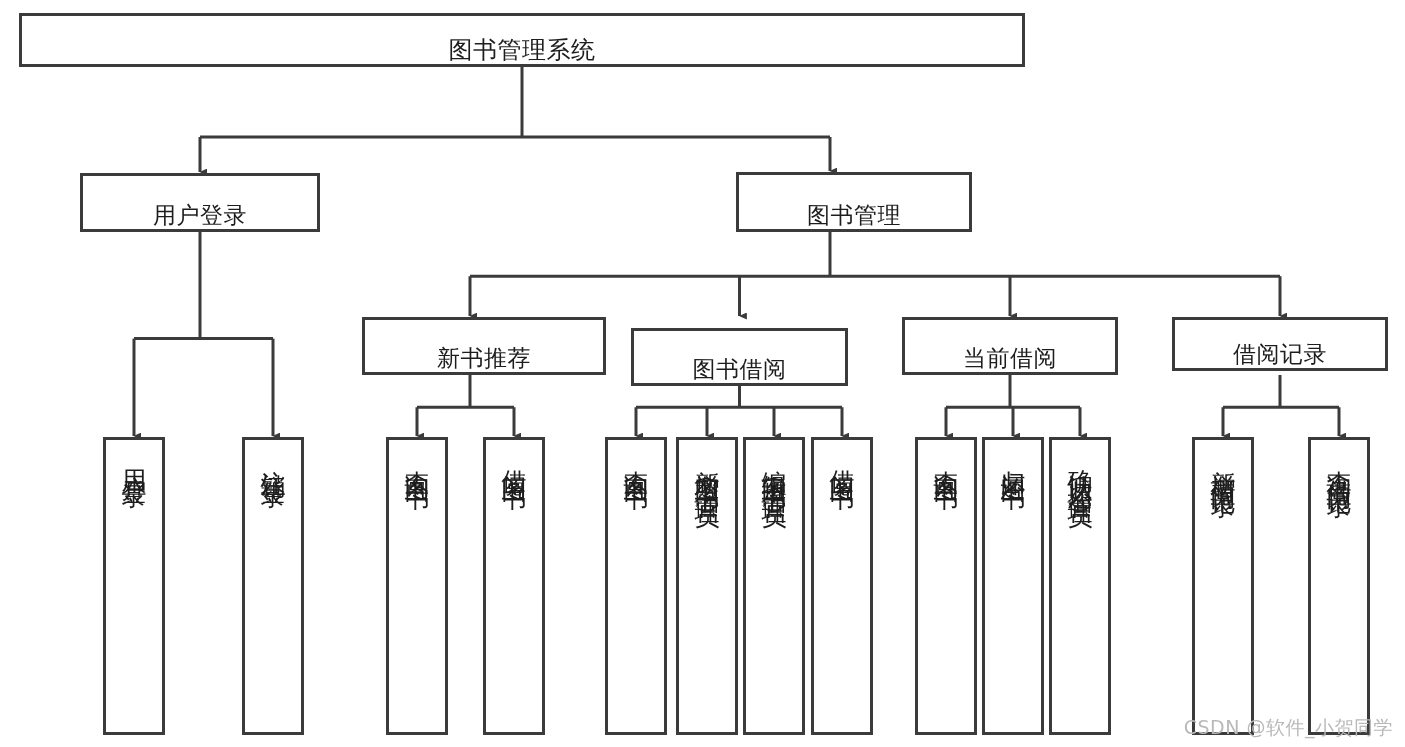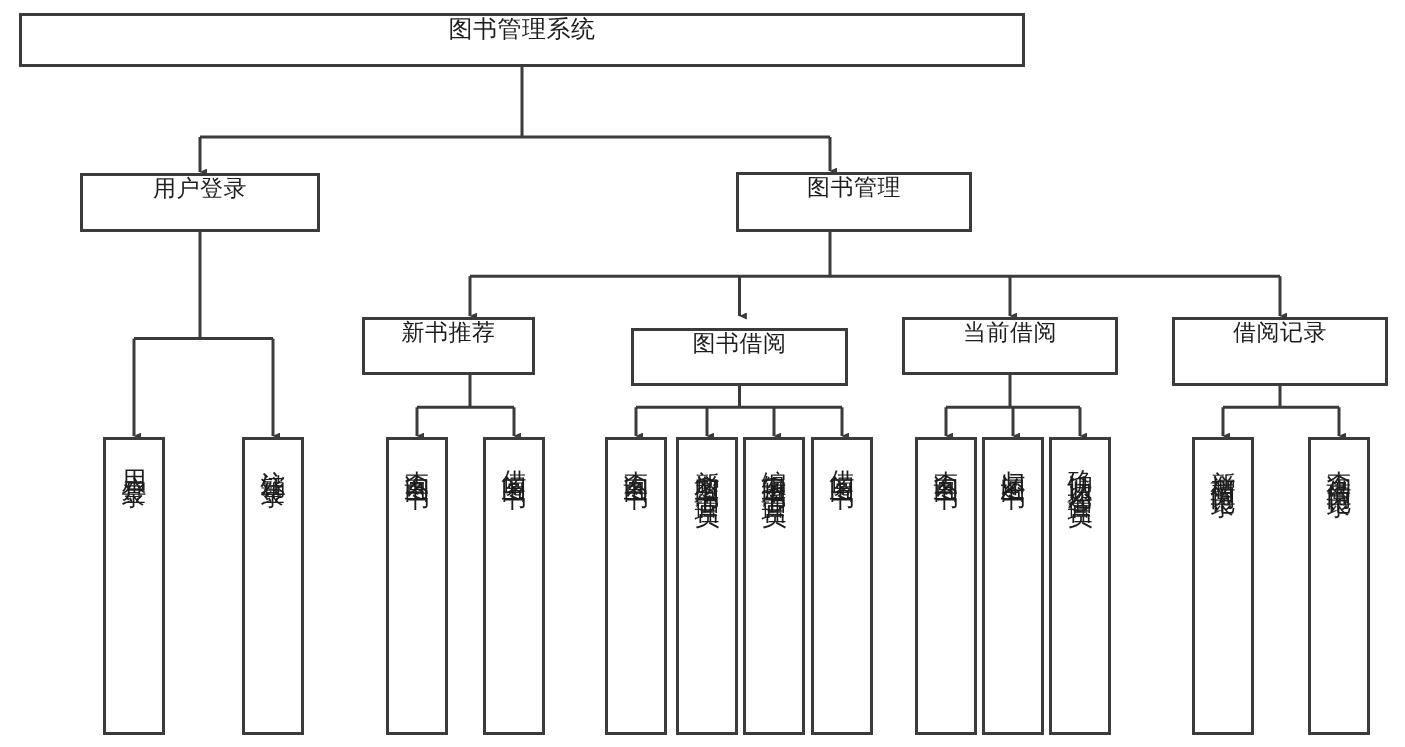--- a/index.html
+++ b/index.html
@@ -24,21 +24,21 @@
     width: 1405px;
     height: 747px;
     pointer-events: none;
   }
   .node {
     position: absolute;
     box-sizing: border-box;
     background: #ffffff;
     border: 3px solid #3b3b3b;
     display: flex;
-    align-items: flex-start;
+    align-items: flex-end;
     justify-content: center;
     color: #1d1d1d;
   }
   .node .lbl {
     display: block;
     text-align: center;
     line-height: 1.12;
     letter-spacing: 0.5px;
   }
   .node.horiz .lbl {
@@ -115,30 +115,30 @@
   <div id="nodes">
       <div class="node horiz root" style="left: 19px; top: 13px; width: 1006px; height: 54px;">
         <span class="lbl">图书管理系统</span>
       </div>
       <div class="node horiz" style="left: 80px; top: 173px; width: 240px; height: 59px;">
         <span class="lbl">用户登录</span>
       </div>
       <div class="node horiz" style="left: 736px; top: 172px; width: 236px; height: 60px;">
         <span class="lbl">图书管理</span>
       </div>
-      <div class="node horiz" style="left: 362px; top: 317px; width: 173px; height: 58px;">
+      <div class="node horiz" style="left: 362px; top: 317px; width: 244px; height: 58px;">
         <span class="lbl">新书推荐</span>
       </div>
       <div class="node horiz" style="left: 631px; top: 317px; width: 217px; height: 58px; margin-top: 11px;">
         <span class="lbl">图书借阅</span>
       </div>
       <div class="node horiz" style="left: 902px; top: 317px; width: 216px; height: 58px;">
         <span class="lbl">当前借阅</span>
       </div>
-      <div class="node horiz" style="left: 1172px; top: 317px; width: 216px; height: 69px;">
+      <div class="node horiz" style="left: 1172px; top: 317px; width: 216px; height: 54px;">
         <span class="lbl">借阅记录</span>
       </div>
       <div class="node vert" style="left: 103px; top: 437px; width: 62px; height: 298px;">
         <span class="lbl">用户登录</span>
       </div>
       <div class="node vert" style="left: 242px; top: 437px; width: 62px; height: 298px;">
         <span class="lbl">注销登录</span>
       </div>
       <div class="node vert" style="left: 386px; top: 437px; width: 62px; height: 298px;">
         <span class="lbl">查询图书</span>
@@ -167,13 +167,14 @@
       <div class="node vert" style="left: 1049px; top: 437px; width: 62px; height: 298px;">
         <span class="lbl">确认归还（管理员）</span>
       </div>
       <div class="node vert" style="left: 1192px; top: 437px; width: 62px; height: 298px;">
         <span class="lbl">新增借阅记录</span>
       </div>
       <div class="node vert" style="left: 1308px; top: 437px; width: 62px; height: 298px;">
         <span class="lbl">查询借阅记录</span>
       </div>
     </div>
+  <div id="watermark">CSDN @软件_小贺同学</div>
 </div>
 
 </body></html>

